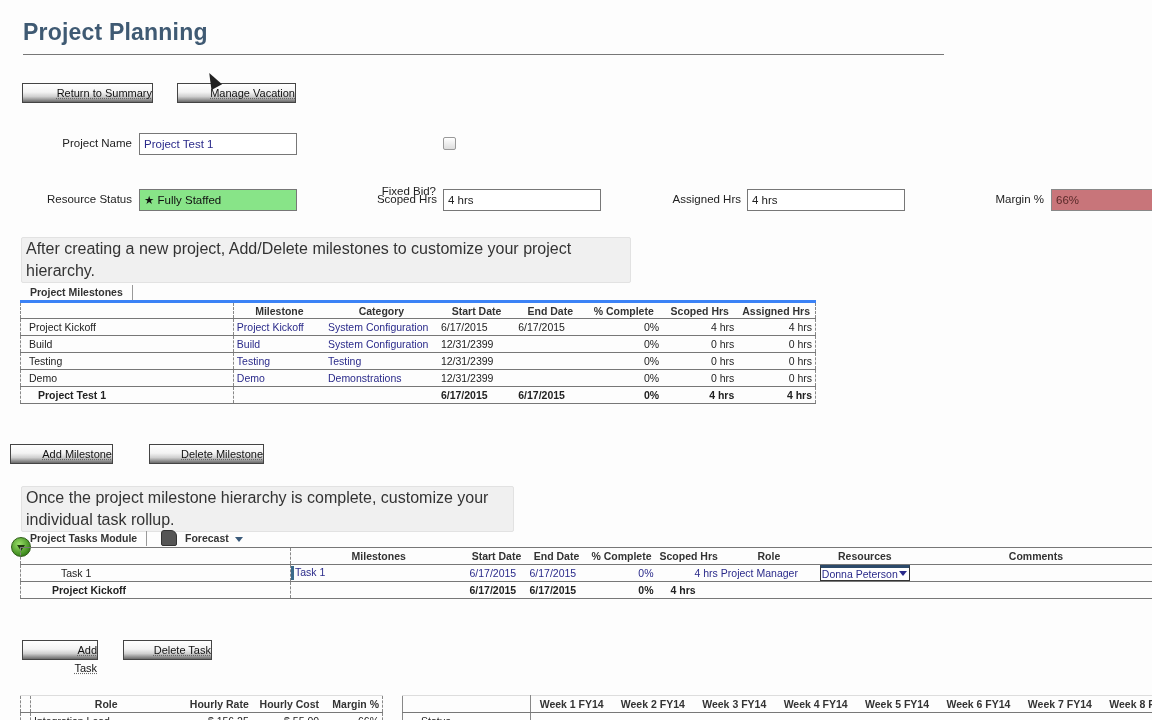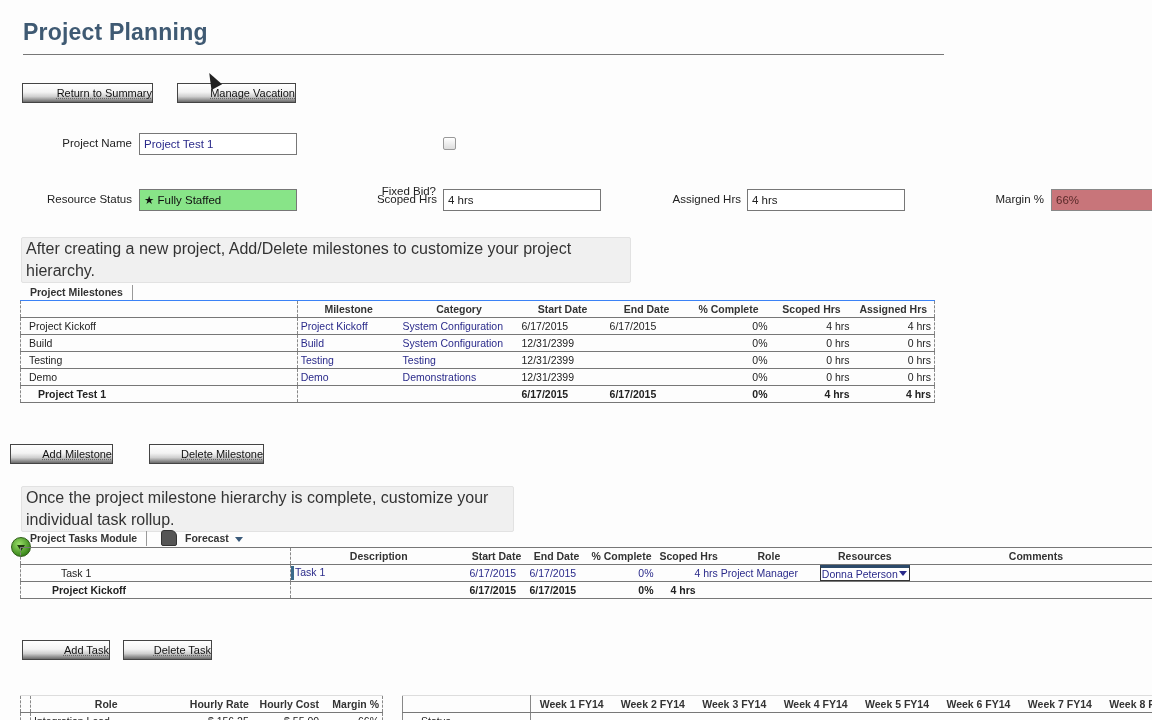--- a/index.html
+++ b/index.html
@@ -115,21 +115,21 @@
 <div class="abs label" style="left:640px;top:193px;width:101px;">Assigned Hrs</div>
 <div class="abs field" style="left:747px;top:189px;width:158px;">4 hrs</div>
 
 <div class="abs label" style="left:960px;top:193px;width:84px;">Margin %</div>
 <div class="abs field red" style="left:1051px;top:189px;width:110px;">66%</div>
 
 <div class="abs hint" style="left:21px;top:237px;width:610px;">After creating a new project, Add/Delete milestones to customize your project hierarchy.</div>
 
 <div class="abs section-tab" style="left:21px;top:285px;">Project Milestones</div>
 
-<table class="grid grid-frame" style="left:20px;top:300px;width:915px;border-top:1px solid #3b82f6;border-radius:32px;">
+<table class="grid grid-frame" style="left:20px;top:300px;width:796px;border-top:3px solid #3b82f6;border-radius:32px;">
   <tbody>
       <tr>
     <th class="sep" style="width:270px;"></th>
     <th style="width:100px;">Milestone</th>
     <th style="width:116px;">Category</th>
     <th style="width:86px;">Start Date</th>
     <th style="width:78px;">End Date</th>
     <th style="width:82px;">% Complete</th>
     <th style="width:80px;">Scoped Hrs</th>
     <th style="width:80px;">Assigned Hrs</th>
@@ -197,21 +197,21 @@
 <div class="abs" style="left:161px;top:530px;width:16px;height:16px;background:#555;border-radius:3px 6px 2px 2px;border:1px solid #333;"></div>
 <div class="abs" style="left:185px;top:532px;font-size:10.5px;font-weight:bold;color:#333;">
   <span>Forecast</span>
   <span style="display:inline-block;width:0;height:0;border-left:4px solid transparent;border-right:4px solid transparent;border-top:5px solid #3a5a7a;margin-left:3px;vertical-align:middle;"></span>
 </div>
 
 <table class="grid grid-frame" style="left:20px;top:547px;width:1140px;border-top:1px solid #777;">
   <tbody>
       <tr>
     <th class="sep" style="width:270px;"></th>
-    <th style="width:176px;">Description</th>
+    <th style="width:176px;">Milestones</th>
     <th style="width:60px;">Start Date</th>
     <th style="width:60px;">End Date</th>
     <th style="width:70px;">% Complete</th>
     <th style="width:64px;">Scoped Hrs</th>
     <th style="width:96px;">Role</th>
     <th style="width:90px;">Resources</th>
     <th>Comments</th>
   </tr>
   <tr>
     <td class="sep" style="padding-left:40px;">Task 1</td>
@@ -233,21 +233,21 @@
     <td>6/17/2015</td>
     <td class="r">0%</td>
     <td class="r" style="text-align:left;padding-left:14px;">4 hrs</td>
     <td></td>
     <td></td>
     <td></td>
   </tr>
 </tbody>
   </table>
 
-<button class="abs btn" style="left:22px;top:640px;width:88px;padding-left:36px;">Add Task</button>
+<button class="abs btn" style="left:22px;top:640px;width:76px;padding-left:36px;">Add Task</button>
 <button class="abs btn" style="left:123px;top:640px;width:89px;">Delete Task</button>
 
 <table class="grid" style="left:20px;top:695px;width:363px;border-top:1px solid #ddd;border-left:1px dashed #888;border-right:1px dashed #888;">
   <tbody>
       <tr>
     <th style="width:10px;border-right:1px dashed #888;"></th>
     <th style="width:150px;">Role</th>
     <th class="r" style="width:70px;">Hourly Rate</th>
     <th class="r" style="width:70px;">Hourly Cost</th>
     <th class="r" style="width:60px;">Margin %</th>

